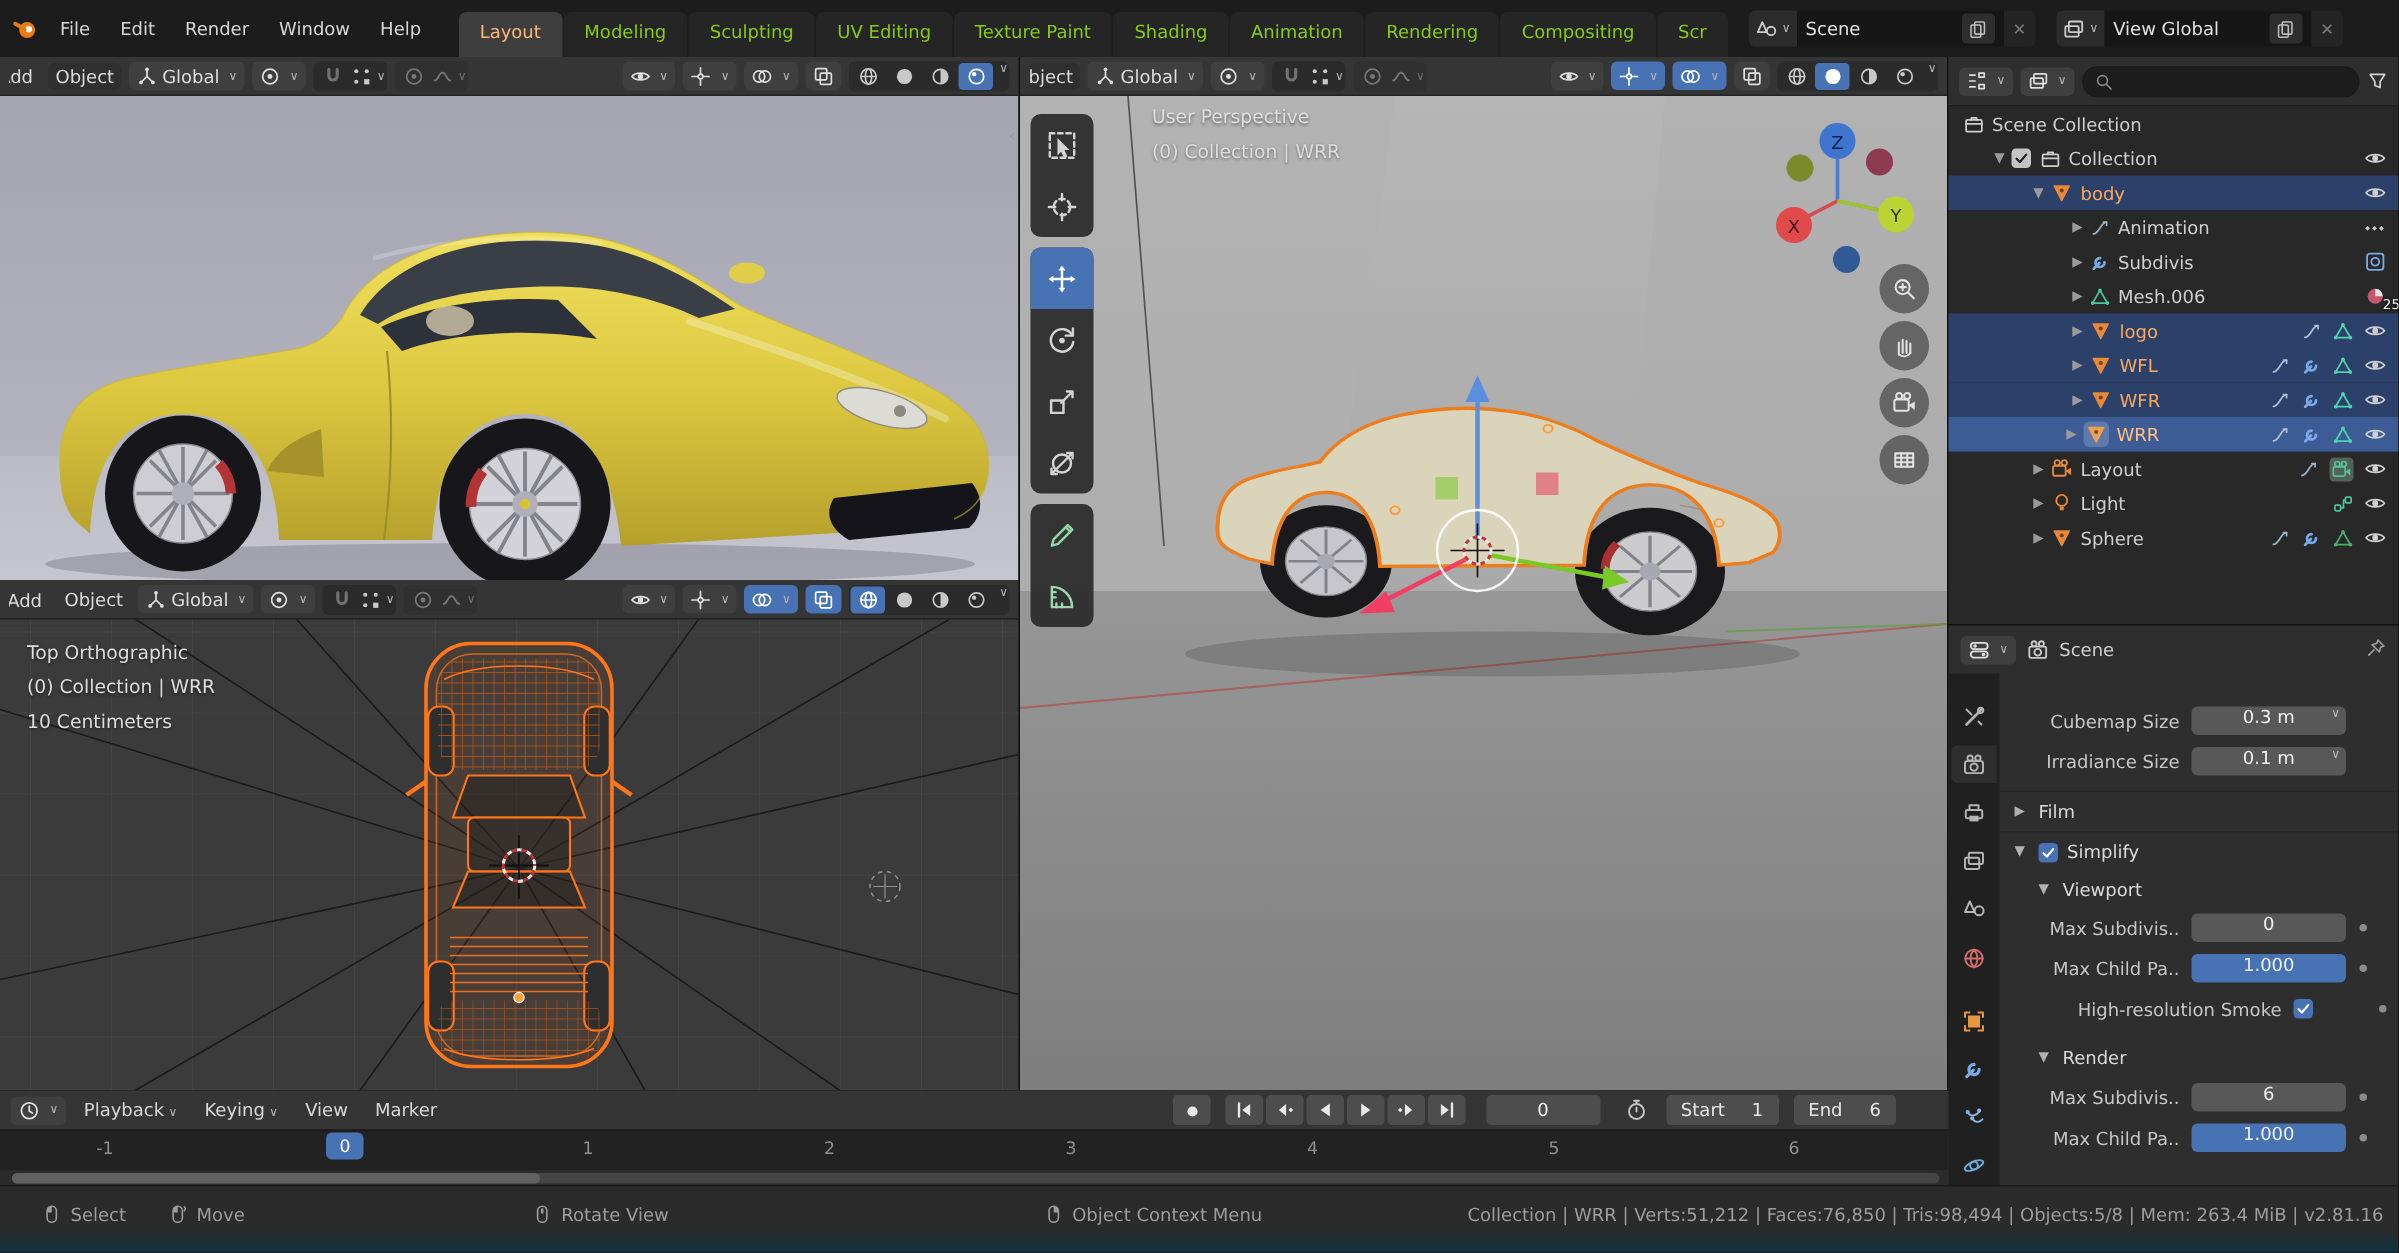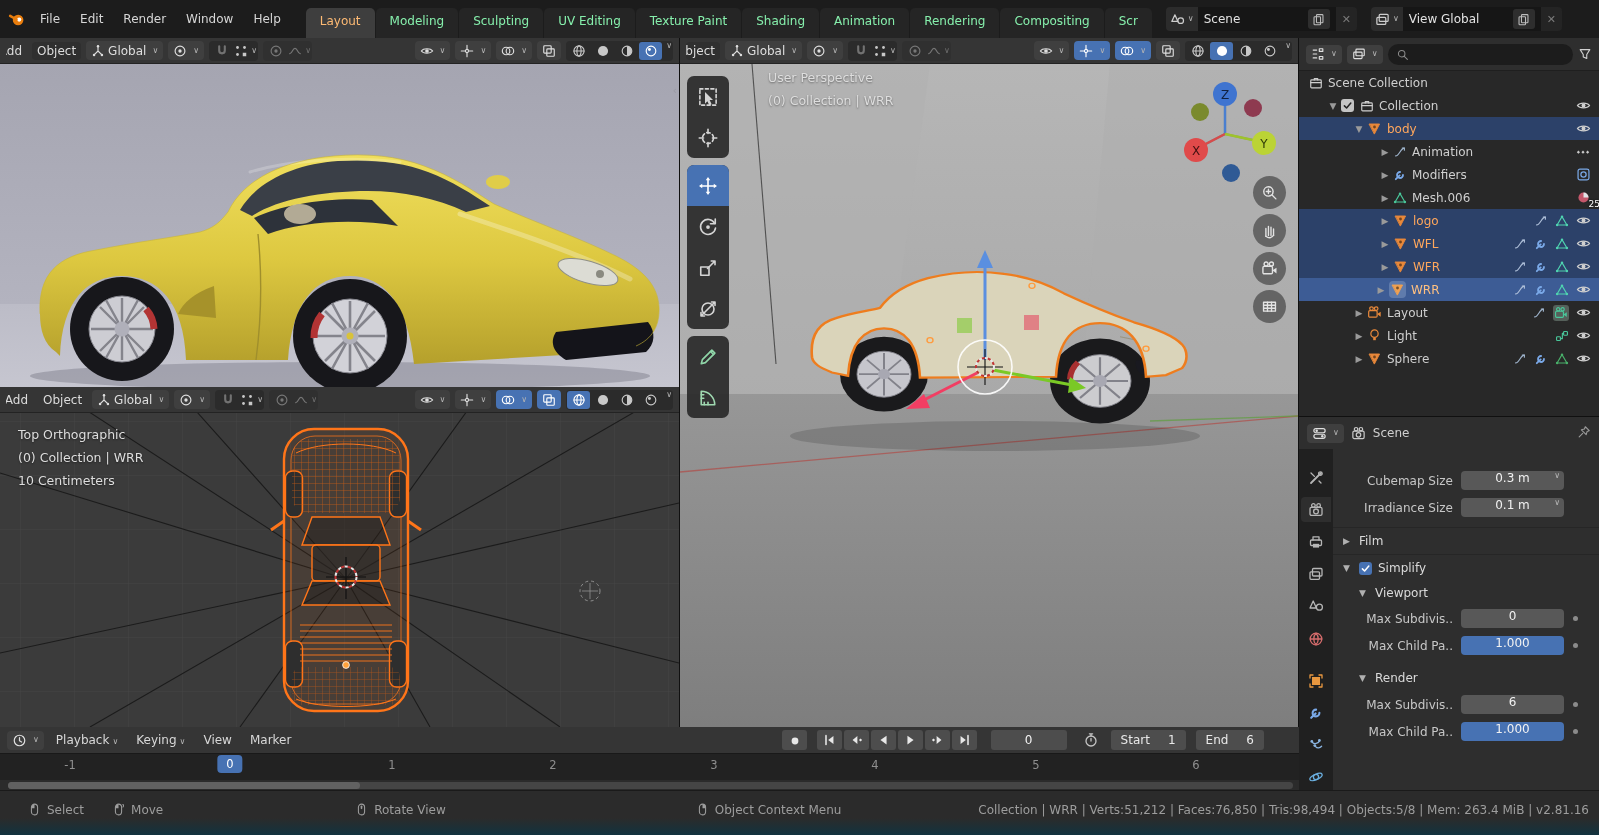--- a/index.html
+++ b/index.html
@@ -6,21 +6,21 @@
   body{width:1599px;height:835px;position:relative;overflow:hidden;
        font-family:"DejaVu Sans",sans-serif;font-size:12px;color:#d0d0d0;
        -webkit-font-smoothing:antialiased;}
   .abs{position:absolute;}
   svg.ic{fill:none;stroke:currentColor;stroke-width:1.3;stroke-linecap:round;stroke-linejoin:round;flex:none;}
   .chev{font-size:8px;color:#b5b5b5;margin-left:3px;line-height:1;}
   
   #topbar{left:0;top:0;width:1599px;height:38px;background:#1c1c1c;display:flex;align-items:center;gap:2px;padding-left:8px;box-sizing:border-box;}
   #topbar .menu{padding:3px 9px;color:#d6d6d6;border-radius:3px;}
   #topbar .tabs{display:flex;gap:1px;margin-left:14px;height:30px;align-self:flex-end;}
-  .tab{background:#252525;color:#86efac;padding:6px 14px 8px;border-radius:5px 5px 0 0;white-space:nowrap;}
+  .tab{background:#252525;color:#84cc16;padding:6px 14px 8px;border-radius:5px 5px 0 0;white-space:nowrap;}
   .tab.active{background:#3e3e3e;color:#fdba74;}
   .tsel{display:flex;align-items:center;margin-left:12px;height:24px;}
   .tsel .icbtn{background:#2c2c2c;border-radius:4px 0 0 4px;height:24px;display:flex;align-items:center;padding:0 4px;color:#cdcdcd;}
   .tsel .field{background:#161616;height:24px;display:flex;align-items:center;color:#e3e3e3;padding:0 6px;width:138px;box-sizing:border-box;}
   .tsel .copy{background:#2e2e2e;height:20px;width:22px;border-radius:3px;display:flex;align-items:center;justify-content:center;color:#bdbdbd;margin-left:auto;}
   .tsel .xbtn{color:#7a7a7a;padding:0 6px;font-size:11px;background:#242424;height:24px;display:flex;align-items:center;border-radius:0 4px 4px 0;}
   
   .vhead{height:26px;background:#353535;display:flex;align-items:center;gap:5px;padding:0 6px;box-sizing:border-box;border-bottom:1px solid #232323;}
   .vhead .menu{color:#dcdcdc;padding:2px 5px;white-space:nowrap;}
   .clip{display:inline-block;overflow:hidden;direction:rtl;white-space:nowrap;}
@@ -1004,21 +1004,21 @@
         <svg class="ic" width="16" height="16" style="color:#c9c9c9">
           <use href="#i-keys"></use>
         </svg>
       </span>
   </div>
   <div class="orow" style="padding-left:78px">
     <span class="tw">▶</span>
     <svg class="ic" width="14" height="14" style="color:#7aa9e8">
         <use href="#i-wrench"></use>
       </svg>
-    <span class="lbl">Modifiers</span>
+    <span class="lbl">Subdivis</span>
     <span class="rt">
         <svg class="ic" width="15" height="15" style="color:#7aa9e8">
           <use href="#i-modbadge"></use>
         </svg>
       </span>
   </div>
   <div class="orow" style="padding-left:78px">
     <span class="tw">▶</span>
     <svg class="ic" width="14" height="14" style="color:#49c79a">
         <use href="#i-mesh"></use>
@@ -1283,20 +1283,29 @@
         </span>
       <span class="pdot"></span>
     </div>
     <div class="prow">
       <span class="plabel">Max Child Pa..</span>
       <span class="pfield blue">
           <span>1.000</span>
         </span>
       <span class="pdot"></span>
     </div>
+    <div class="prow">
+      <span class="plabel" style="width:196px">High-resolution Smoke</span>
+      <span class="chkbox blue">
+          <svg class="ic" width="11" height="11">
+            <use href="#i-check"></use>
+          </svg>
+        </span>
+      <span class="pdot" style="margin-left:auto"></span>
+    </div>
     <div class="panelhead" style="padding-left:26px;height:26px;margin-top:6px">
       <span class="tri">▼</span>
         <span>Render</span>
     </div>
     <div class="prow">
       <span class="plabel">Max Subdivis..</span>
       <span class="pfield">
           <span>6</span>
         </span>
       <span class="pdot"></span>

